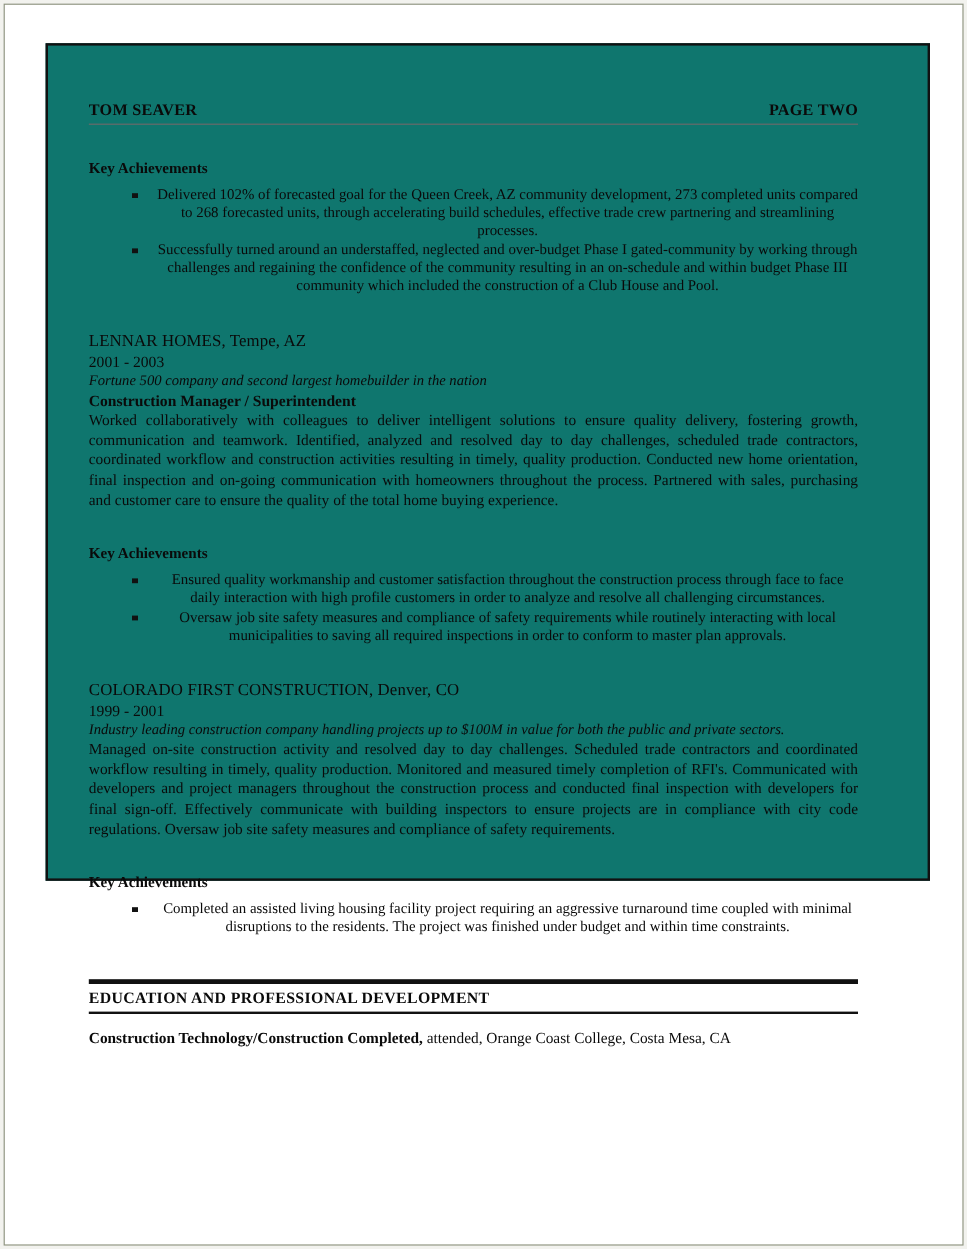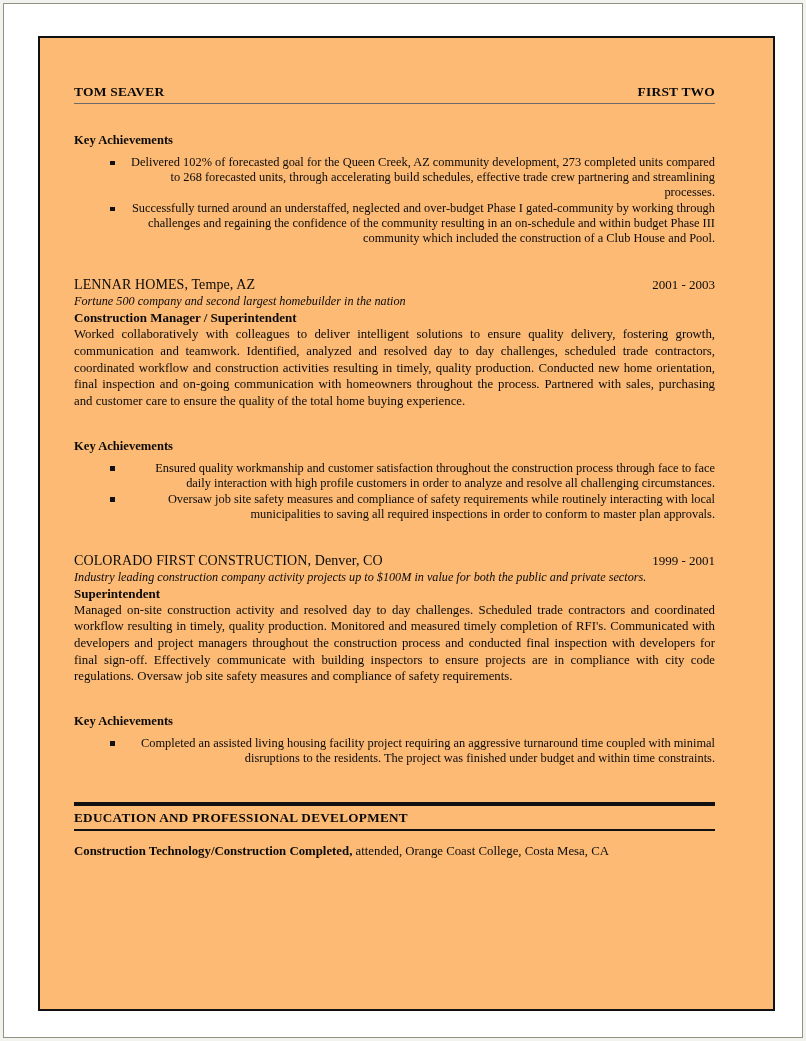--- a/index.html
+++ b/index.html
@@ -23,24 +23,24 @@
     border: 3px solid #f2f2ee;
     outline: 1px solid #8f9480;
     outline-offset: -4px;
     background: #ffffff;
   }
   .page-sheet {
     position: absolute;
     left: 35px;
     top: 33px;
     width: 737px;
-    height: 975px;
+    height: 698px;
     box-sizing: border-box;
     border: 2.5px solid #111111;
-    background: #fdba74;
+    background: #0f766e;
   }
   .page-inner {
     position: absolute;
     left: 34px;
     top: 46px;
     width: 641px;
   }
   
   .doc-header {
     display: flex;
@@ -70,39 +70,40 @@
     list-style: none;
     margin: 7px 0 0 0;
     padding: 0 0 0 36px;
   }
   ul.achievements li {
     position: relative;
     font-size: 12.4px;
     line-height: 1.215;
     margin-bottom: 1px;
     padding-left: 21px;
-    text-align: right;
+    text-align: center;
   }
   ul.achievements li .bullet-sq {
     position: absolute;
     left: 0;
     top: 5.5px;
     width: 4.5px;
     height: 4.5px;
     background: #111111;
   }
   .job-block {
     margin-top: 31px;
   }
   .job-title-row {
     display: flex;
     justify-content: space-between;
     align-items: baseline;
     font-size: 14px;
     line-height: 1.2;
+    flex-direction: column;
   }
   .job-company { letter-spacing: 0.1px; }
   .job-dates { font-size: 13px; white-space: nowrap; }
   .job-tagline {
     font-style: italic;
     font-size: 12.2px;
     line-height: 1.25;
     margin-top: 0px;
   }
   .job-role {
@@ -145,21 +146,21 @@
 </style>
 </head>
 <body>
 
 <div class="page-frame-outer">
   <div class="page-sheet">
     <div class="page-inner">
 
       <div class="doc-header">
         <span class="hdr-name">TOM SEAVER</span>
-        <span class="hdr-page">FIRST TWO</span>
+        <span class="hdr-page">PAGE TWO</span>
       </div>
       <hr class="rule-header">
 
       <div class="section-label">Key Achievements</div>
       <ul class="achievements">
         <li>
           <span class="bullet-sq"></span>
           <span>Delivered 102% of forecasted goal for the Queen Creek, AZ community development, 273 completed units compared to 268 forecasted units, through accelerating build schedules, effective trade crew partnering and streamlining processes.</span>
         </li>
         <li>
@@ -188,22 +189,21 @@
           <span class="bullet-sq"></span>
           <span>Oversaw job site safety measures and compliance of safety requirements while routinely interacting with local municipalities to saving all required inspections in order to conform to master plan approvals.</span>
         </li>
       </ul>
 
       <div class="job-block">
         <div class="job-title-row">
           <span class="job-company">COLORADO FIRST CONSTRUCTION, Denver, CO</span>
           <span class="job-dates">1999 - 2001</span>
         </div>
-        <div class="job-tagline">Industry leading construction company activity projects up to $100M in value for both the public and private sectors.</div>
-        <div class="job-role">Superintendent</div>
+        <div class="job-tagline">Industry leading construction company handling projects up to $100M in value for both the public and private sectors.</div>
         <div class="job-paragraph">Managed on-site construction activity and resolved day to day challenges. Scheduled trade contractors and coordinated workflow resulting in timely, quality production. Monitored and measured timely completion of RFI's. Communicated with developers and project managers throughout the construction process and conducted final inspection with developers for final sign-off. Effectively communicate with building inspectors to ensure projects are in compliance with city code regulations. Oversaw job site safety measures and compliance of safety requirements.</div>
       </div>
 
       <div class="section-label">Key Achievements</div>
       <ul class="achievements">
         <li>
           <span class="bullet-sq"></span>
           <span>Completed an assisted living housing facility project requiring an aggressive turnaround time coupled with minimal disruptions to the residents. The project was finished under budget and within time constraints.</span>
         </li>
       </ul>

